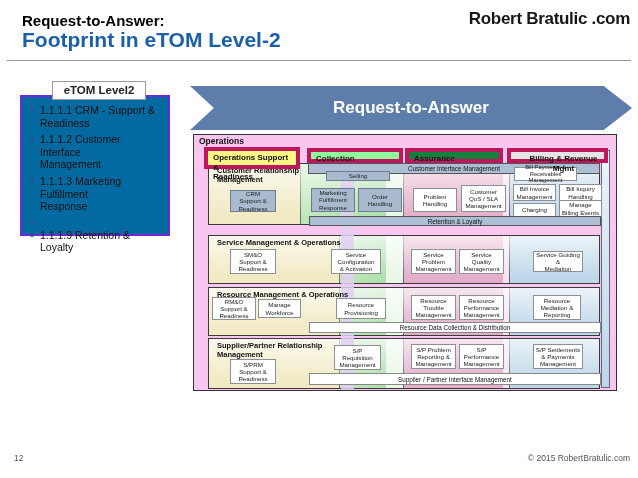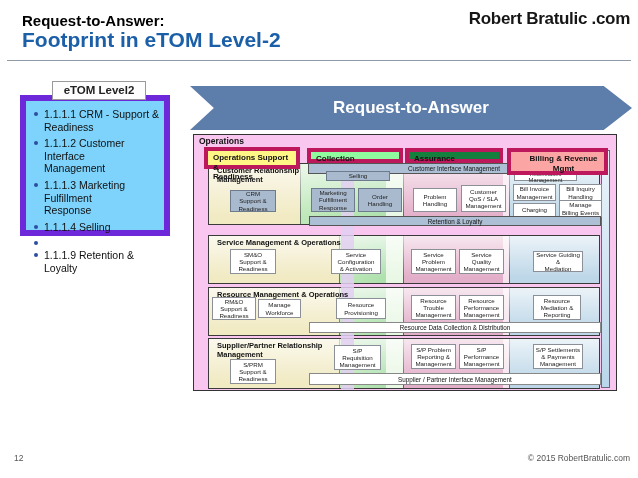--- a/index.html
+++ b/index.html
@@ -7,21 +7,21 @@
          font-family:"Liberation Sans","DejaVu Sans",sans-serif;color:#111;}
   .abs{position:absolute;}
 
   
   .title1{left:22px;top:12px;font-size:15px;font-weight:bold;color:#000000;}
   .title2{left:22px;top:28px;font-size:21px;font-weight:bold;color:#1b5fa8;}
   .rule{left:7px;top:60px;width:624px;border-top:1px solid #8e9aa6;height:0;}
   .logo{right:8px;top:9px;font-size:17px;font-weight:bold;color:#161616;letter-spacing:-0.3px;padding-left:32px;}
 
   
-  .panel{left:20px;top:95px;width:150px;height:141px;background:#7dd3fc;border:6px solid #6d28d9;
+  .panel{left:20px;top:95px;width:150px;height:141px;background:#0369a1;border:2px solid #6d28d9;
          box-sizing:border-box;padding:7px 4px 16px 5px;z-index:1;}
   .panel-label{left:52px;top:81px;width:92px;height:17px;background:#fdfdfd;border:1px solid #9a9a9a;
          font-size:11.5px;font-weight:bold;color:#222;text-align:center;line-height:17px;z-index:2;}
   .li{display:flex;margin-bottom:4px;}
   .dot{width:4px;height:4px;border-radius:50%;background:#2b4fa0;margin:4px 6px 0 3px;flex:none;}
   .li-text{font-size:10.5px;line-height:1.2;white-space:pre-line;color:#101010;}
 
   
   .arrow{left:190px;top:86px;width:442px;height:44px;background:#5d7dab;
          clip-path:polygon(0 0,93.6% 0,100% 50%,93.6% 100%,0 100%,5.4% 50%);
@@ -29,21 +29,21 @@
   .arrow span{color:#ffffff;font-size:17px;font-weight:bold;}
 
   
   .ops{left:193px;top:134px;width:424px;height:257px;background:#f8c6ee;border:1px solid #333;box-sizing:border-box;}
   .ops-label{left:5px;top:1px;font-size:8.5px;font-weight:bold;color:#111;}
   .hdr{border:4px solid #be185d;box-sizing:border-box;font-size:8px;font-weight:bold;color:#111;
        padding:2px 0 0 5px;white-space:pre-line;line-height:1.2;z-index:4;}
   .h-osr{left:10px;top:12px;width:96px;height:22px;background:#fff685;}
   .h-ful{left:113px;top:13px;width:96px;height:15px;background:#90fb9e;}
   .h-asr{left:211px;top:13px;width:98px;height:15px;background:#15803d;}
-  .h-bil{left:313px;top:13px;width:101px;height:27px;background:#fca5a5;text-align:center;padding-left:12px;}
+  .h-bil{left:313px;top:13px;width:101px;height:15px;background:#e5e5e5;text-align:center;padding-left:12px;}
 
   .bluestrip{left:407px;top:15px;width:9px;height:238px;border:1px solid #667;box-sizing:border-box;
        background:linear-gradient(to bottom,#eaf4fb,#b9d6ea);z-index:0;}
   .lavstrip{left:147px;top:14px;width:13px;height:241px;background:rgba(227,207,242,0.85);z-index:2;}
 
   .gbar{background:#adbfd4;border:1px solid #555;box-sizing:border-box;display:flex;align-items:center;
        justify-content:center;font-size:6.3px;color:#111;z-index:3;}
   .wbar{background:#ffffff;border:1px solid #888;box-sizing:border-box;display:flex;align-items:center;
        justify-content:center;font-size:6.3px;color:#111;z-index:3;}
 
@@ -98,24 +98,20 @@
         <span class="li-text">1.1.1.2 Customer Interface
 Management</span>
       </div>
     <div class="li">
         <span class="dot"></span>
         <span class="li-text">1.1.1.3 Marketing Fulfillment
 Response</span>
       </div>
     <div class="li">
         <span class="dot"></span>
-        <span class="li-text">1.1.1.4 Selling</span>
-      </div>
-    <div class="li">
-        <span class="dot"></span>
       </div>
     <div class="li">
         <span class="dot"></span>
         <span class="li-text">1.1.1.9 Retention &amp; Loyalty</span>
       </div>
   </div>
 
   <div class="abs arrow">
     <span>Request-to-Answer</span>
   </div>

